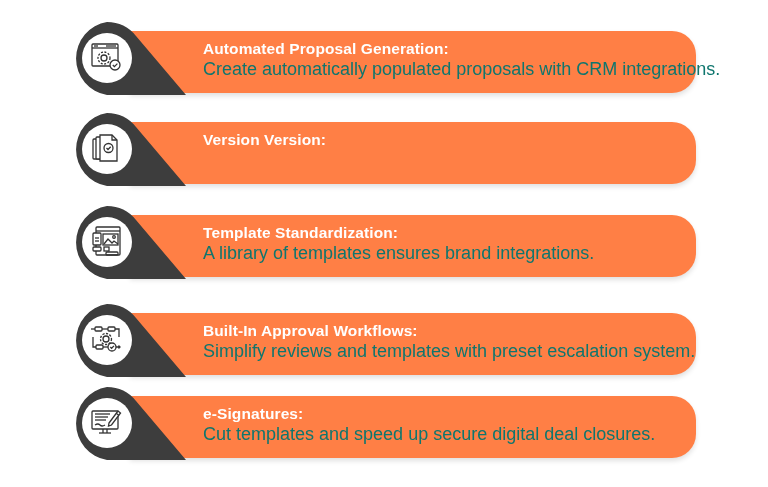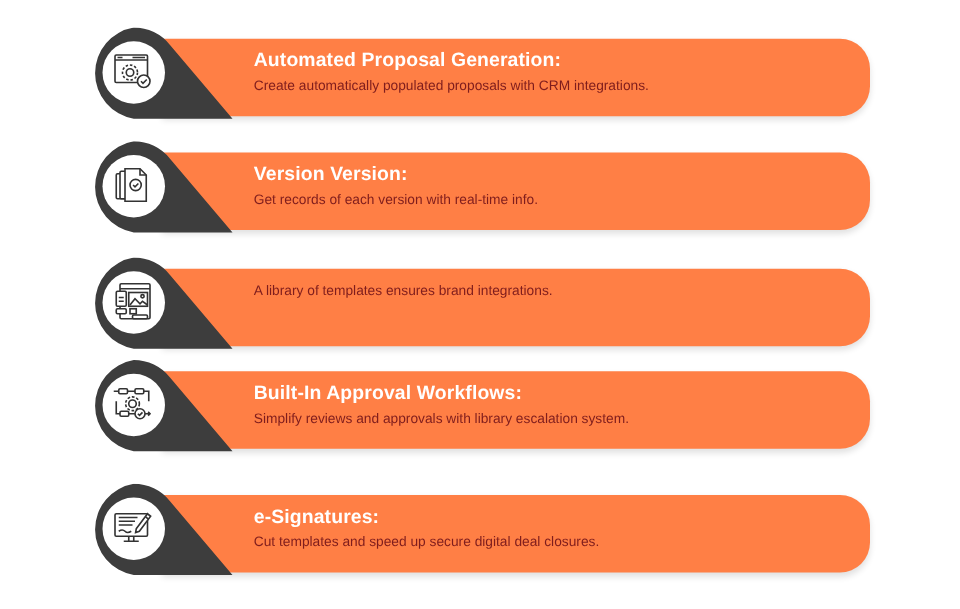--- a/index.html
+++ b/index.html
@@ -53,22 +53,22 @@
     }
     .title {
       color: #ffffff;
       font-weight: bold;
       font-size: 15.5px;
       line-height: 20px;
       letter-spacing: 0.1px;
       white-space: nowrap;
     }
     .desc {
-      color: #7f1d1d;
-      font-size: 11px;
+      color: #0f766e;
+      font-size: 18px;
       line-height: 20px;
       white-space: nowrap;
     }
   </style>
 </head>
 <body>
 
 <div class="row" style="top:22px;">
   <div class="pill"></div>
   <div class="badge">
@@ -108,21 +108,20 @@
       <rect x="9" y="13" width="14" height="20" rx="1"></rect>
       <rect x="12" y="11" width="14" height="22" rx="1" fill="#fff"></rect>
       <path d="M16 9 h12 l5 5 v21 h-17 z" fill="#fff"></path>
       <path d="M28 9 v5 h5"></path>
       <circle cx="24.5" cy="22" r="4.5"></circle>
       <path d="M22.5 22 l1.5 1.5 l2.7 -2.7"></path>
     </svg>
   </div>
   <div class="text">
     <div class="title">Version Version:</div>
-    <div class="desc">Get records of each version with real-time info.</div>
   </div>
 </div>
 
 <div class="row" style="top:206px;">
   <div class="pill"></div>
   <div class="badge">
     <svg width="120" height="74" viewBox="0 0 120 74">
       <path d="M37 0 A37 37 0 0 1 66 14 L116 73 L37 73 A37 37 0 0 1 37 0 Z" fill="#3d3d3d"></path>
       <circle cx="37" cy="36" r="25" fill="#ffffff"></circle>
     </svg>
@@ -136,25 +135,26 @@
       <line x1="11" y1="22" x2="15" y2="22"></line>
       <rect x="19" y="15" width="15" height="11" fill="#fff"></rect>
       <path d="M20 25 l4 -5 l4 4 l2 -2 l4 3"></path>
       <circle cx="30" cy="18" r="1.3"></circle>
       <rect x="20" y="28" width="5" height="4"></rect>
       <rect x="9" y="28" width="8" height="4" rx="1" fill="#fff"></rect>
       <rect x="22" y="33" width="12" height="3" rx="1"></rect>
     </svg>
   </div>
   <div class="text">
+    <div class="title">Template Standardization:</div>
     <div class="desc">A library of templates ensures brand integrations.</div>
   </div>
 </div>
 
-<div class="row" style="top:288px;">
+<div class="row" style="top:304px;">
   <div class="pill"></div>
   <div class="badge">
     <svg width="120" height="74" viewBox="0 0 120 74">
       <path d="M37 0 A37 37 0 0 1 66 14 L116 73 L37 73 A37 37 0 0 1 37 0 Z" fill="#3d3d3d"></path>
       <circle cx="37" cy="36" r="25" fill="#ffffff"></circle>
     </svg>
   </div>
   <div class="icon-wrap">
     <svg width="46" height="46" viewBox="0 0 46 46" fill="none" stroke="#333" stroke-width="1.3">
       <line x1="7" y1="12" x2="11" y2="12"></line>
@@ -167,21 +167,21 @@
       <path d="M9 20 v10 h3"></path>
       <rect x="12" y="28" width="7" height="4" rx="1"></rect>
       <line x1="19" y1="30" x2="24" y2="30"></line>
       <circle cx="28" cy="30" r="4"></circle>
       <path d="M26.3 30 l1.3 1.3 l2.4 -2.4"></path>
       <path d="M32 30 h4 M34.5 28.5 l1.5 1.5 l-1.5 1.5"></path>
     </svg>
   </div>
   <div class="text">
     <div class="title">Built-In Approval Workflows:</div>
-    <div class="desc">Simplify reviews and approvals with library escalation system.</div>
+    <div class="desc">Simplify reviews and templates with preset escalation system.</div>
   </div>
 </div>
 
 <div class="row" style="top:387px;">
   <div class="pill"></div>
   <div class="badge">
     <svg width="120" height="74" viewBox="0 0 120 74">
       <path d="M37 0 A37 37 0 0 1 66 14 L116 73 L37 73 A37 37 0 0 1 37 0 Z" fill="#3d3d3d"></path>
       <circle cx="37" cy="36" r="25" fill="#ffffff"></circle>
     </svg>

